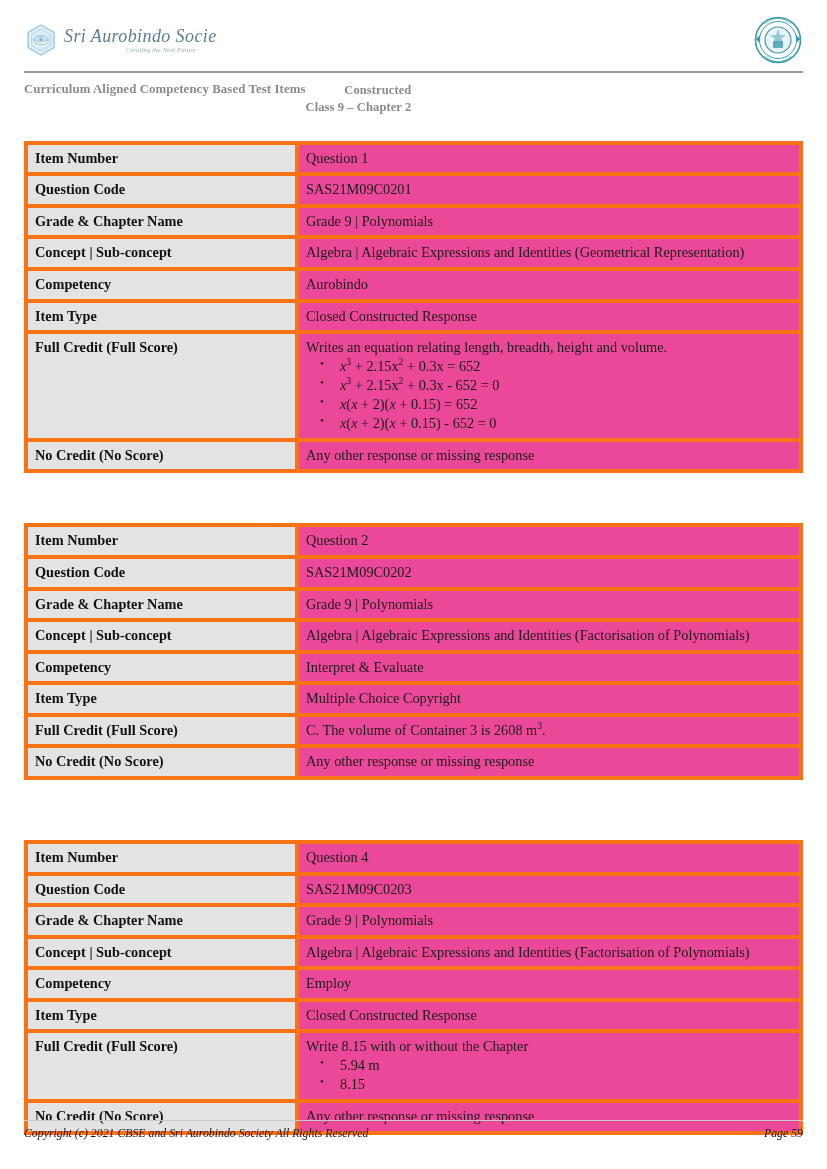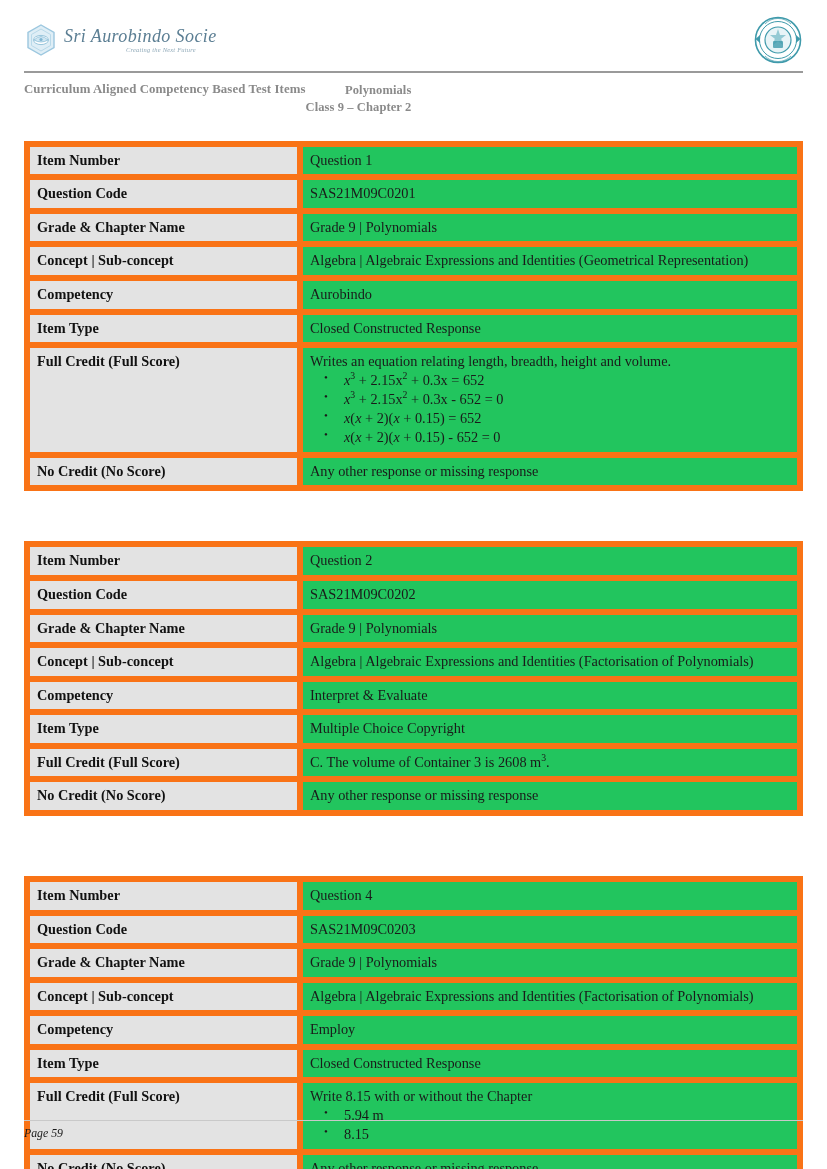--- a/index.html
+++ b/index.html
@@ -70,33 +70,33 @@
   
   .item-table {
     width: 779px;
     border-collapse: collapse;
     table-layout: fixed;
     border: 2px solid #7d7d7d;
     font-size: 14.3px;
     margin: 0;
   }
   .item-table td {
-    border: 6px solid #f97316;
+    border: 4px solid #f97316;
     padding: 4px 7px 5px 7px;
     vertical-align: top;
     line-height: 1.30;
   }
   .item-table td.lbl {
     width: 253px;
     background: #e3e3e3;
     font-weight: bold;
     color: #111;
   }
   .item-table td.val {
-    background: #22c55e;
+    background: #ec4899;
     color: #1a1a1a;
   }
 
   .gap-1 { height: 50px; }
   .gap-2 { height: 60px; }
 
   .tbl-wrap-1 { margin-top: 25px; }
 
   ul.bullets {
     margin: 0;
@@ -176,21 +176,21 @@
       <path d="M12 9 A18 18 0 0 1 38 9" fill="none" stroke="#3f9aab" stroke-width="0.7"></path>
       <path d="M12 41 A18 18 0 0 0 38 41" fill="none" stroke="#3f9aab" stroke-width="0.7"></path>
     </svg>
   </div>
 
   <div class="header-rule"></div>
 
   <div class="header-sub">
     <div class="left">Curriculum Aligned Competency Based Test Items</div>
     <div class="right">
-      <div>Polynomials</div>
+      <div>Constructed</div>
       <div>Class 9 – Chapter 2</div>
     </div>
   </div>
 
   <div class="tbl-wrap-1">
     <table class="item-table">
       <tbody>
         <tr>
           <td class="lbl">Item Number</td>
           <td class="val">Question 1</td>
@@ -318,17 +318,18 @@
       <tr>
         <td class="lbl">No Credit (No Score)</td>
         <td class="val">Any other response or missing response</td>
       </tr>
     </tbody>
   </table>
 
   <div class="footer">
     <div class="footer-rule"></div>
     <div class="footer-row">
+      <div>Copyright (c) 2021 CBSE and Sri Aurobindo Society All Rights Reserved</div>
       <div>Page 59</div>
     </div>
   </div>
 
 </div>
 
 </body></html>

